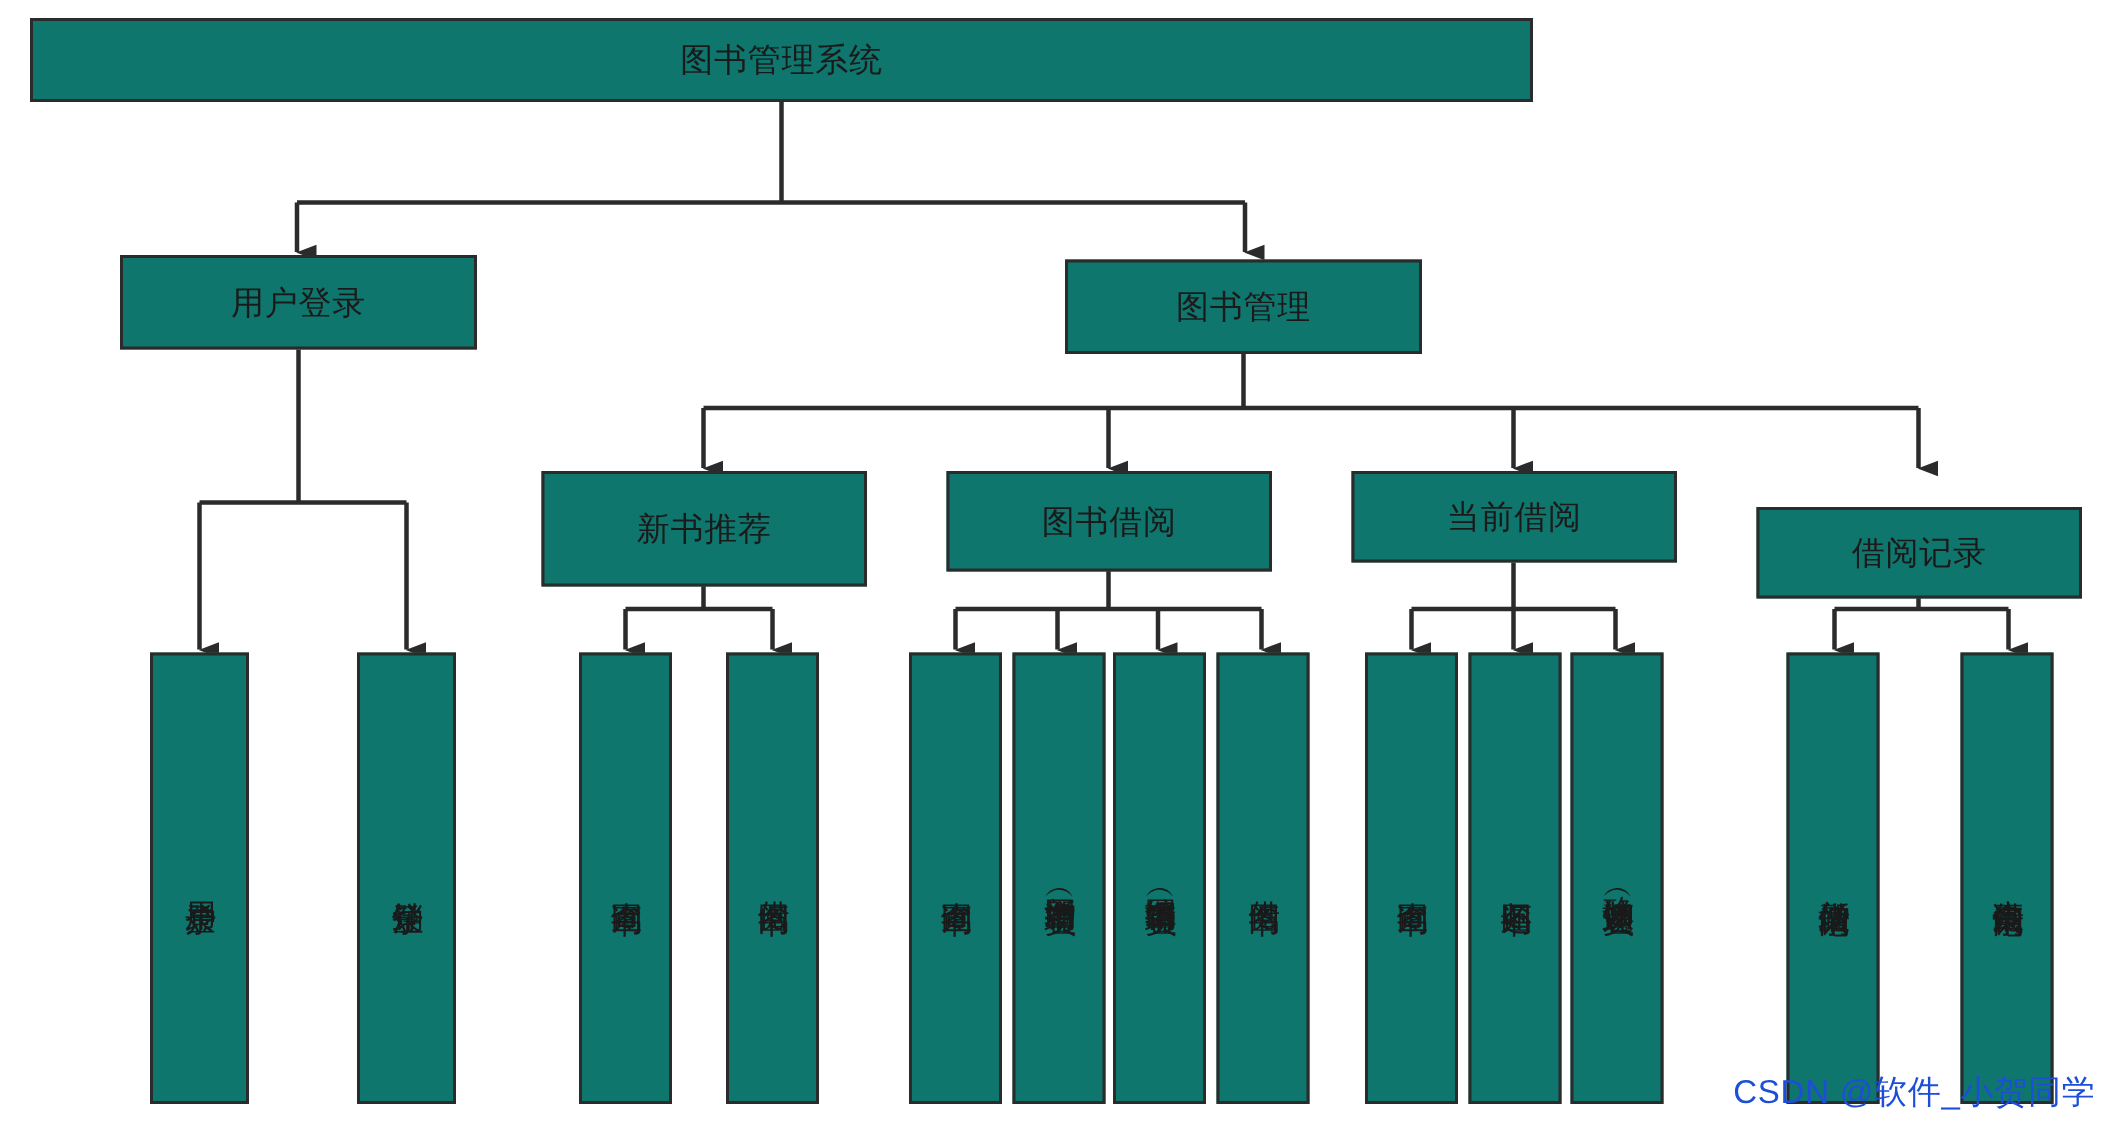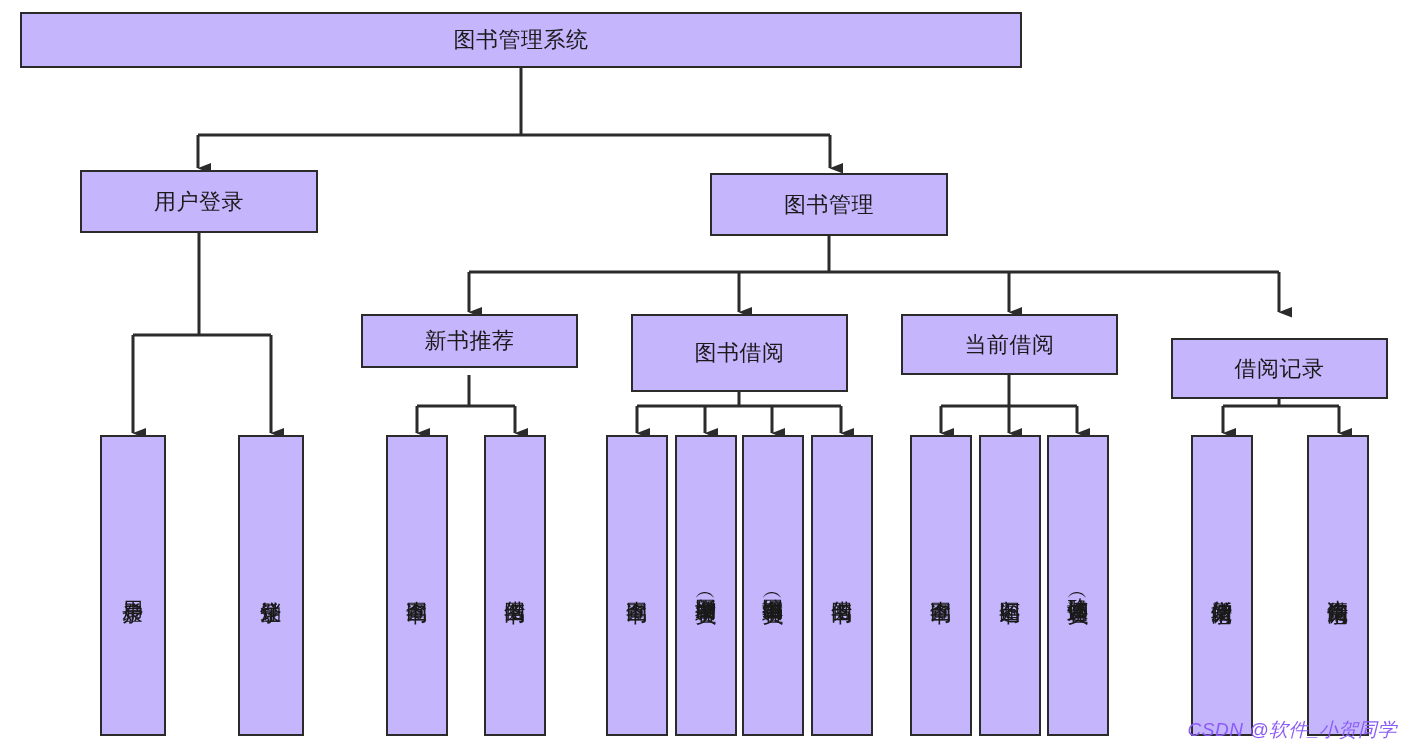--- a/index.html
+++ b/index.html
@@ -21,21 +21,21 @@
     position: absolute;
     left: 0;
     top: 0;
     width: 1405px;
     height: 747px;
     pointer-events: none;
   }
   .node {
     position: absolute;
     box-sizing: border-box;
-    background: #c4b5fd;
+    background: #0f766e;
     border: 2px solid #2b2b2b;
     display: flex;
     align-items: center;
     justify-content: center;
     color: #1a1a1a;
     z-index: 2;
   }
   .node .label {
     display: block;
     text-align: center;
@@ -56,27 +56,26 @@
     font-size: 21px;
     line-height: 1.12;
     letter-spacing: 1px;
     white-space: nowrap;
     max-height: 285px;
   }
   #watermark {
     position: absolute;
     right: 8px;
     bottom: 4px;
-    font-size: 19px;
-    color: #8b5cf6;
+    font-size: 22px;
+    color: #1d4ed8;
     letter-spacing: 0.5px;
     z-index: 3;
     white-space: nowrap;
     font-family: "Liberation Sans", "DejaVu Sans", sans-serif;
-    font-style: italic;
   }
 </style>
 </head>
 <body>
 
 <div id="canvas">
 
   <svg id="edges" viewBox="0 0 1405 747" xmlns="http://www.w3.org/2000/svg">
     <defs>
       <marker id="arrow" viewBox="0 0 12 14" refX="5.5" refY="13" markerWidth="12" markerHeight="14" orient="auto" markerUnits="userSpaceOnUse">
@@ -135,25 +134,25 @@
   </div>
 
   <div class="node horiz" style="left:80px; top:170px; width:238px; height:63px;">
     <span class="label">用户登录</span>
   </div>
 
   <div class="node horiz" style="left:710px; top:173px; width:238px; height:63px;">
     <span class="label">图书管理</span>
   </div>
 
-  <div class="node horiz" style="left:361px; top:314px; width:217px; height:54px;">
+  <div class="node horiz" style="left:361px; top:314px; width:217px; height:77px;">
     <span class="label">新书推荐</span>
   </div>
 
-  <div class="node horiz" style="left:631px; top:314px; width:217px; height:78px;">
+  <div class="node horiz" style="left:631px; top:314px; width:217px; height:67px;">
     <span class="label">图书借阅</span>
   </div>
 
   <div class="node horiz" style="left:901px; top:314px; width:217px; height:61px;">
     <span class="label">当前借阅</span>
   </div>
 
   <div class="node horiz" style="left:1171px; top:314px; width:217px; height:61px;margin-top:24px;">
     <span class="label">借阅记录</span>
   </div>

